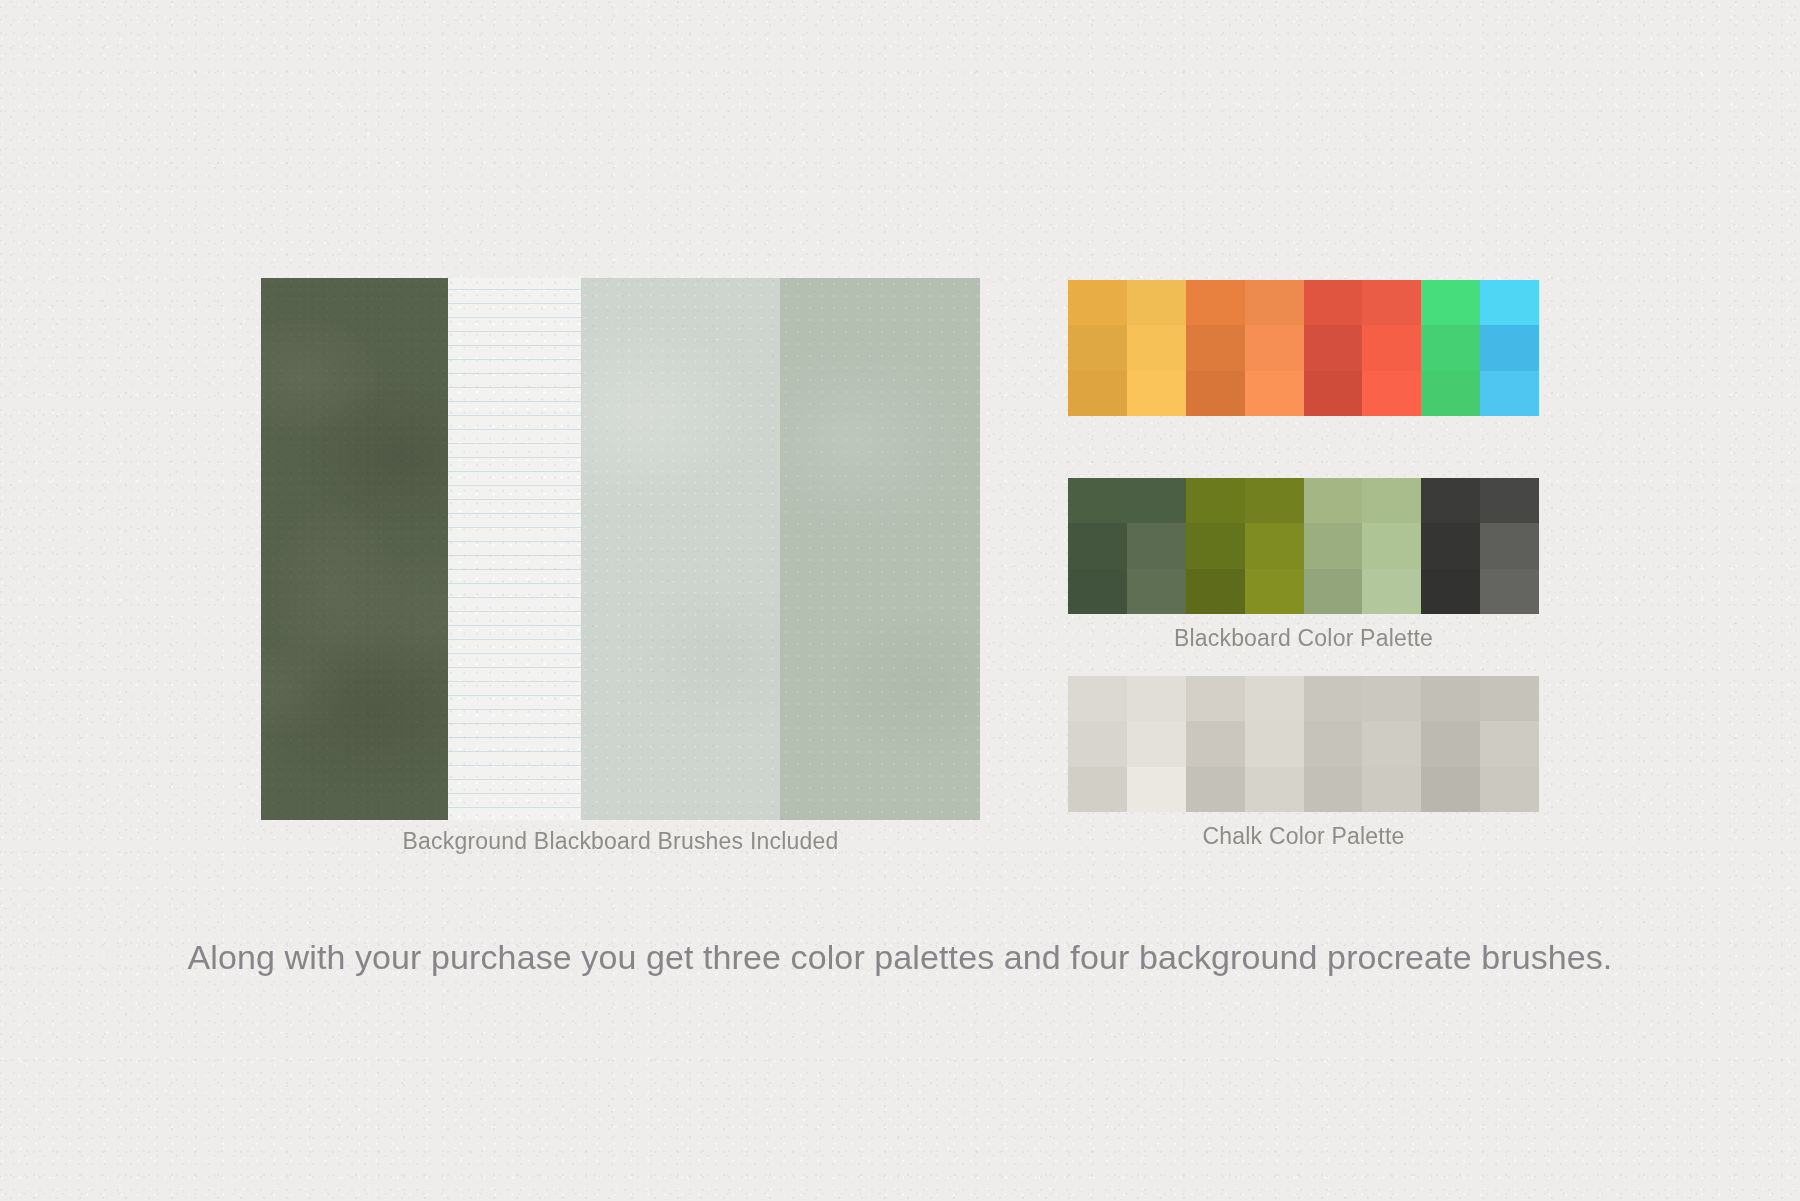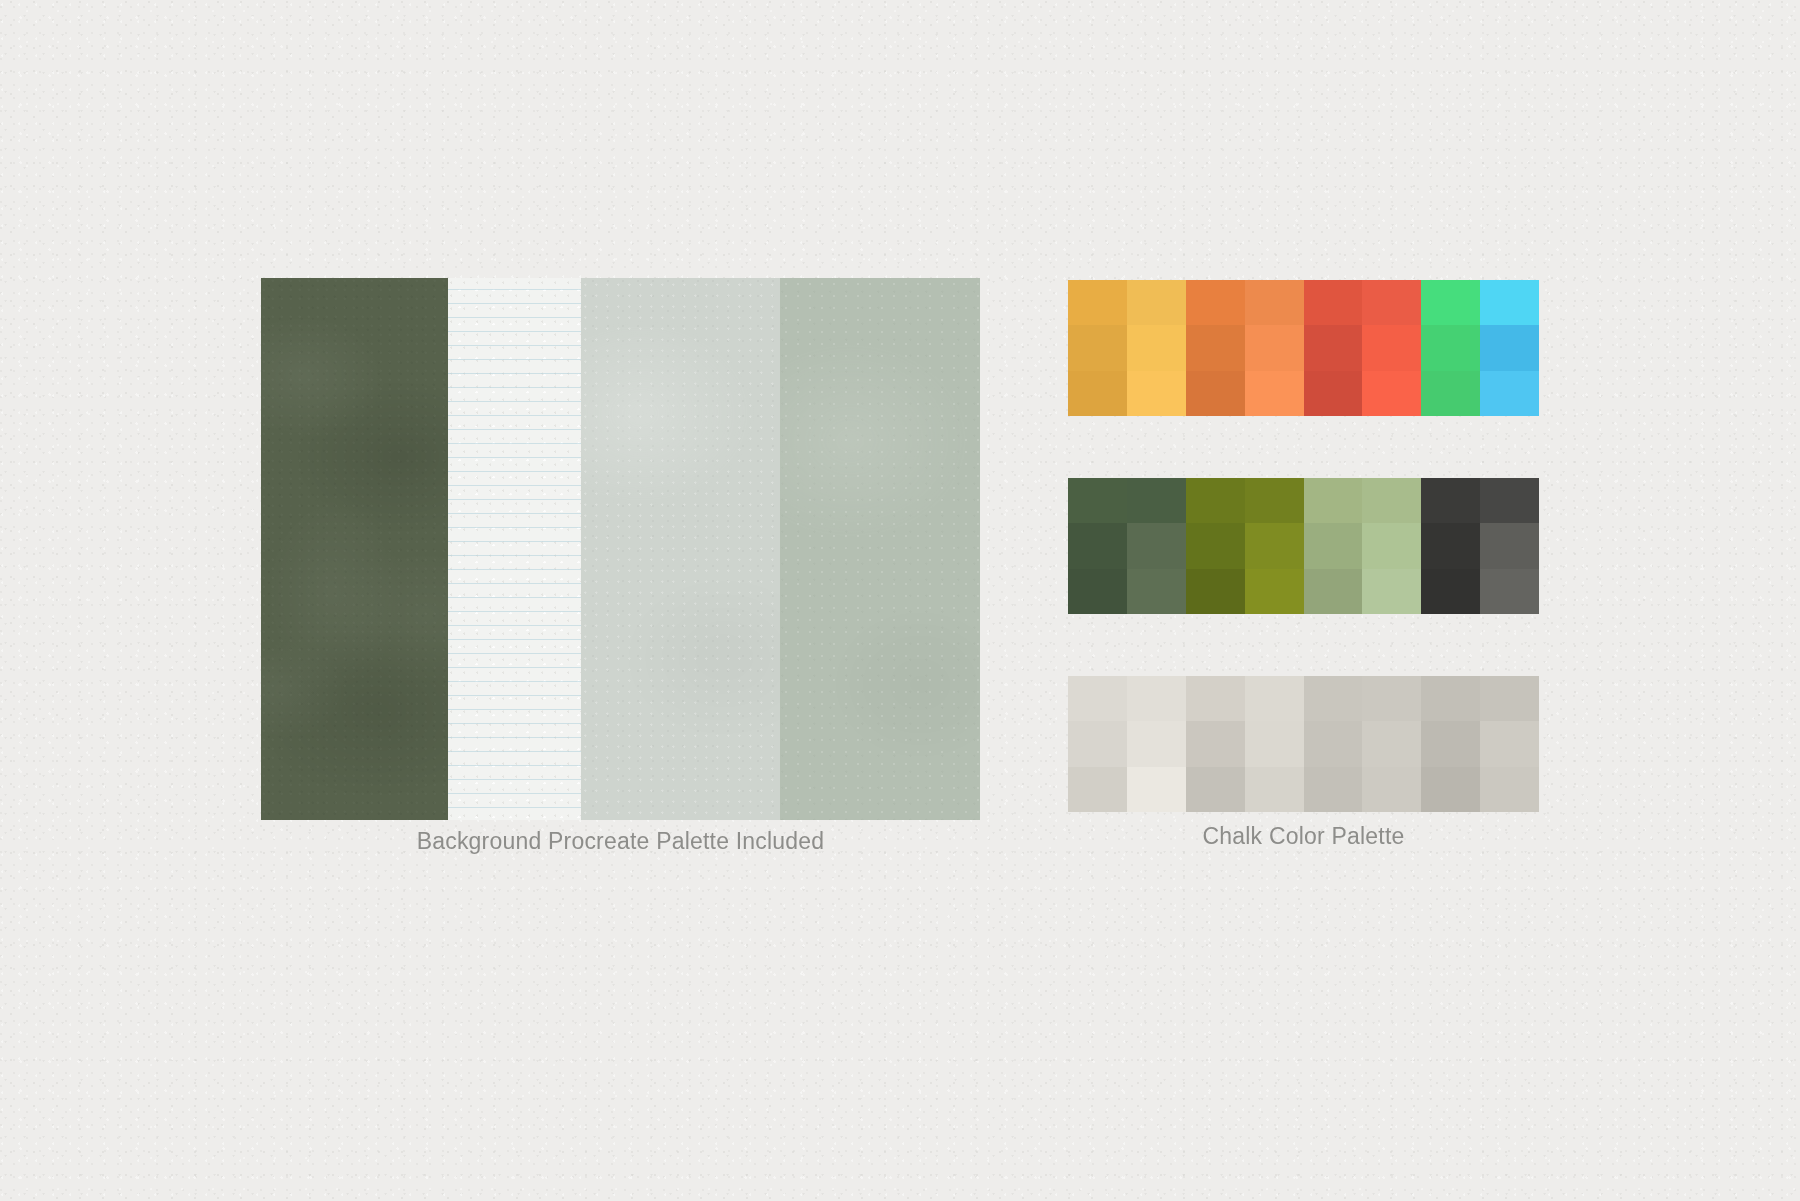--- a/index.html
+++ b/index.html
@@ -185,21 +185,21 @@
       <div class="brush-grain"></div>
     </div>
     <div class="brush-swatch brush-sage-light" style="background-color: rgb(206, 212, 206); width: 199px;">
       <div class="brush-grain"></div>
     </div>
     <div class="brush-swatch brush-sage-medium" style="background-color: rgb(180, 191, 178); width: 200px;">
       <div class="brush-grain"></div>
     </div>
   </div>
 
-  <div class="caption" id="brushes-caption">Background Procreate Palette Included</div>
+  <div class="caption" id="brushes-caption">Background Blackboard Brushes Included</div>
 
   <div class="palette-block" id="palette-marker">
     <div class="palette-grid" style="grid-template-columns: repeat(8, 1fr); grid-template-rows: repeat(3, 1fr);">
         <div class="swatch" style="background-color: rgb(232, 173, 68);"></div>
         <div class="swatch" style="background-color: rgb(240, 189, 85);"></div>
         <div class="swatch" style="background-color: rgb(232, 128, 63);"></div>
         <div class="swatch" style="background-color: rgb(237, 138, 77);"></div>
         <div class="swatch" style="background-color: rgb(224, 85, 63);"></div>
         <div class="swatch" style="background-color: rgb(234, 92, 70);"></div>
         <div class="swatch" style="background-color: rgb(70, 221, 125);"></div>
@@ -243,20 +243,21 @@
         <div class="swatch" style="background-color: rgb(94, 94, 90);"></div>
         <div class="swatch" style="background-color: rgb(65, 83, 60);"></div>
         <div class="swatch" style="background-color: rgb(94, 111, 84);"></div>
         <div class="swatch" style="background-color: rgb(93, 107, 26);"></div>
         <div class="swatch" style="background-color: rgb(132, 144, 33);"></div>
         <div class="swatch" style="background-color: rgb(147, 165, 122);"></div>
         <div class="swatch" style="background-color: rgb(178, 199, 156);"></div>
         <div class="swatch" style="background-color: rgb(50, 50, 48);"></div>
         <div class="swatch" style="background-color: rgb(100, 100, 96);"></div>
       </div>
+    <div class="palette-caption">Blackboard Color Palette</div>
   </div>
 
   <div class="palette-block" id="palette-chalk">
     <div class="palette-grid" style="grid-template-columns: repeat(8, 1fr); grid-template-rows: repeat(3, 1fr);">
         <div class="swatch" style="background-color: rgb(220, 217, 210);"></div>
         <div class="swatch" style="background-color: rgb(225, 222, 215);"></div>
         <div class="swatch" style="background-color: rgb(212, 208, 200);"></div>
         <div class="swatch" style="background-color: rgb(220, 217, 209);"></div>
         <div class="swatch" style="background-color: rgb(201, 198, 190);"></div>
         <div class="swatch" style="background-color: rgb(203, 200, 192);"></div>
@@ -275,14 +276,15 @@
         <div class="swatch" style="background-color: rgb(196, 193, 185);"></div>
         <div class="swatch" style="background-color: rgb(214, 211, 203);"></div>
         <div class="swatch" style="background-color: rgb(195, 192, 184);"></div>
         <div class="swatch" style="background-color: rgb(205, 202, 194);"></div>
         <div class="swatch" style="background-color: rgb(185, 182, 174);"></div>
         <div class="swatch" style="background-color: rgb(203, 200, 192);"></div>
       </div>
     <div class="palette-caption">Chalk Color Palette</div>
   </div>
 
+  <div id="headline">Along with your purchase you get three color palettes and four background procreate brushes.</div>
 
 </div>
 
 </body></html>

